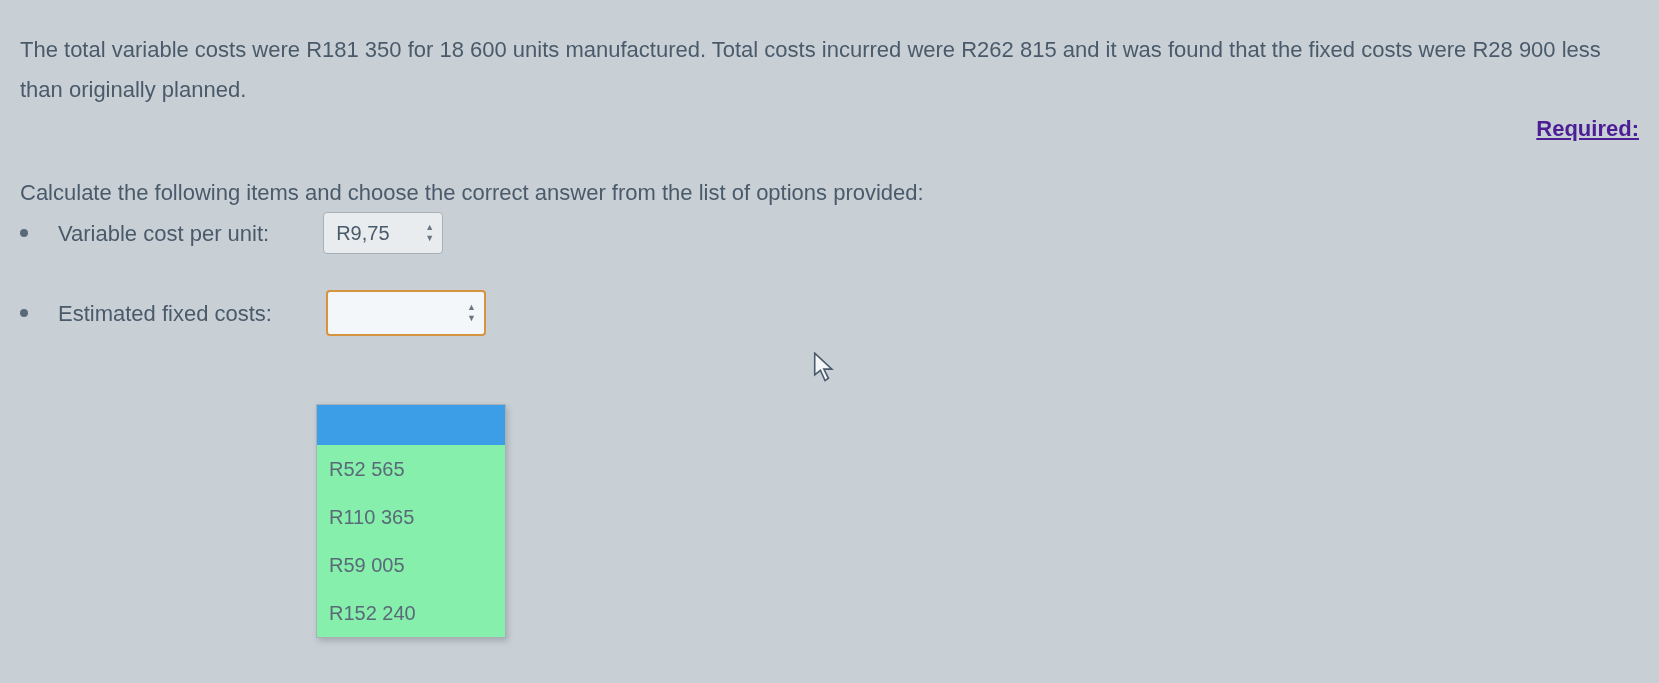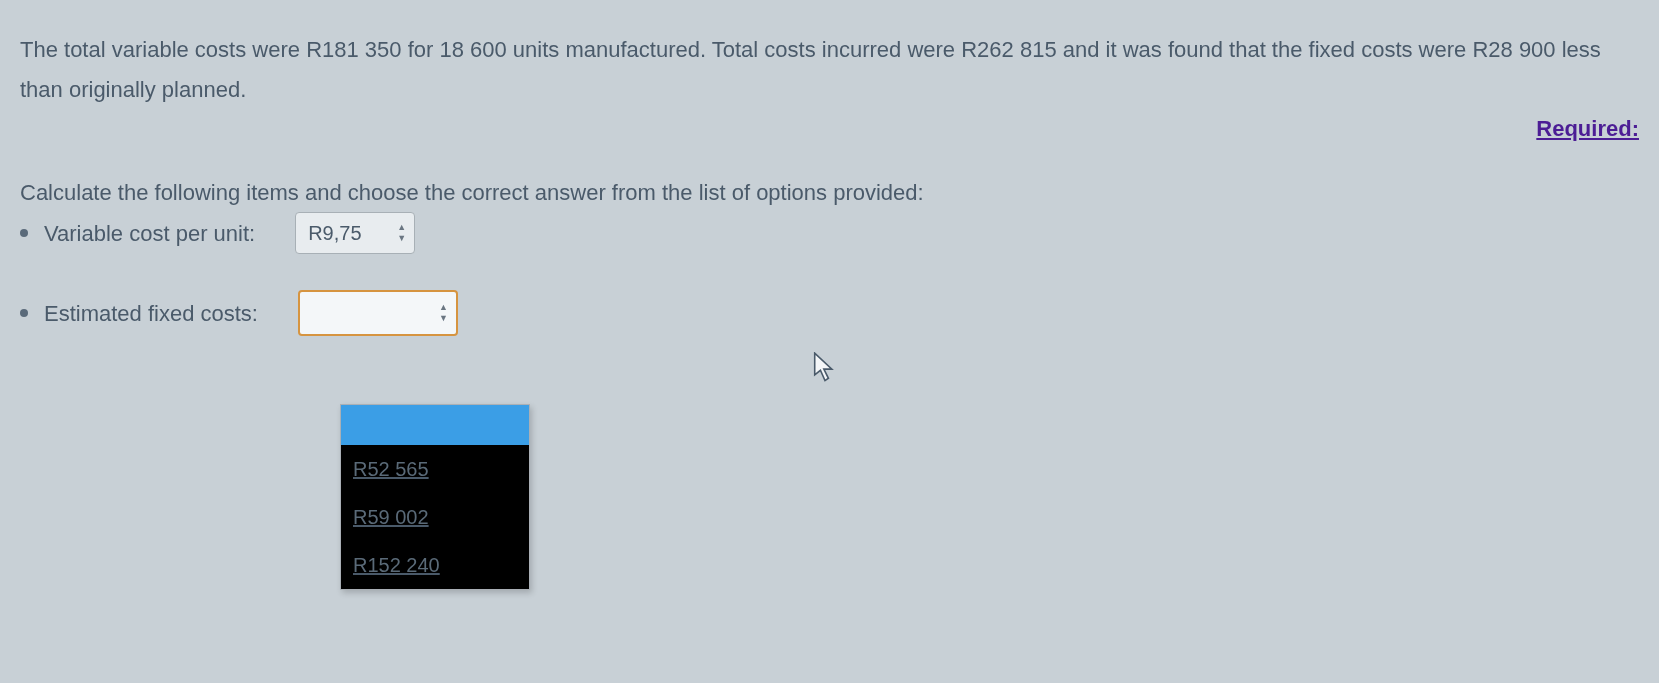--- a/index.html
+++ b/index.html
@@ -23,20 +23,21 @@
     margin-bottom: 24px;
     color: #4c1d95;
     text-align: right;
   }
   .instruction {
   }
   .item-row {
     display: flex;
     align-items: center;
     margin-bottom: 36px;
+    gap: 14px;
   }
   .bullet-dot {
     width: 8px;
     height: 8px;
     background: #5a6a7a;
     border-radius: 50%;
     margin-right: 16px;
     flex: 0 0 auto;
   }
   .item-label {
@@ -70,28 +71,27 @@
     transform: translateY(-50%);
     display: flex;
     flex-direction: column;
     gap: 2px;
     font-size: 9px;
     color: #6a7682;
     line-height: 1;
   }
   .dropdown-panel {
     position: absolute;
-    left: 340px;
+    left: 316px;
     top: 404px;
     width: 190px;
-    background: #000000;
+    background: #86efac;
     border: 1px solid #aab0b6;
     box-shadow: 2px 3px 6px rgba(0,0,0,0.18);
     z-index: 5;
-    text-decoration: underline;
   }
   .dropdown-option {
     padding: 6px 12px;
     font-size: 20px;
     color: #5a6a78;
     cursor: pointer;
   }
   .dropdown-option.highlight {
     background: #3b9ee6;
     color: #ffffff;
@@ -135,19 +135,20 @@
     <span class="stepper-arrows">
       <span>▲</span>
         <span>▼</span>
     </span>
   </span>
 </div>
 
 <div class="dropdown-panel">
   <div class="dropdown-option highlight"></div>
   <div class="dropdown-option">R52 565</div>
-  <div class="dropdown-option">R59 002</div>
+  <div class="dropdown-option">R110 365</div>
+  <div class="dropdown-option">R59 005</div>
   <div class="dropdown-option">R152 240</div>
 </div>
 
 <svg class="cursor-svg" viewBox="0 0 20 28">
   <path d="M1 1 L1 20 L6 16 L10 25 L13 23 L9 15 L16 15 Z" fill="#f4f6f8" stroke="#4a5a6a" stroke-width="1.4"></path>
 </svg>
 
 </body></html>

